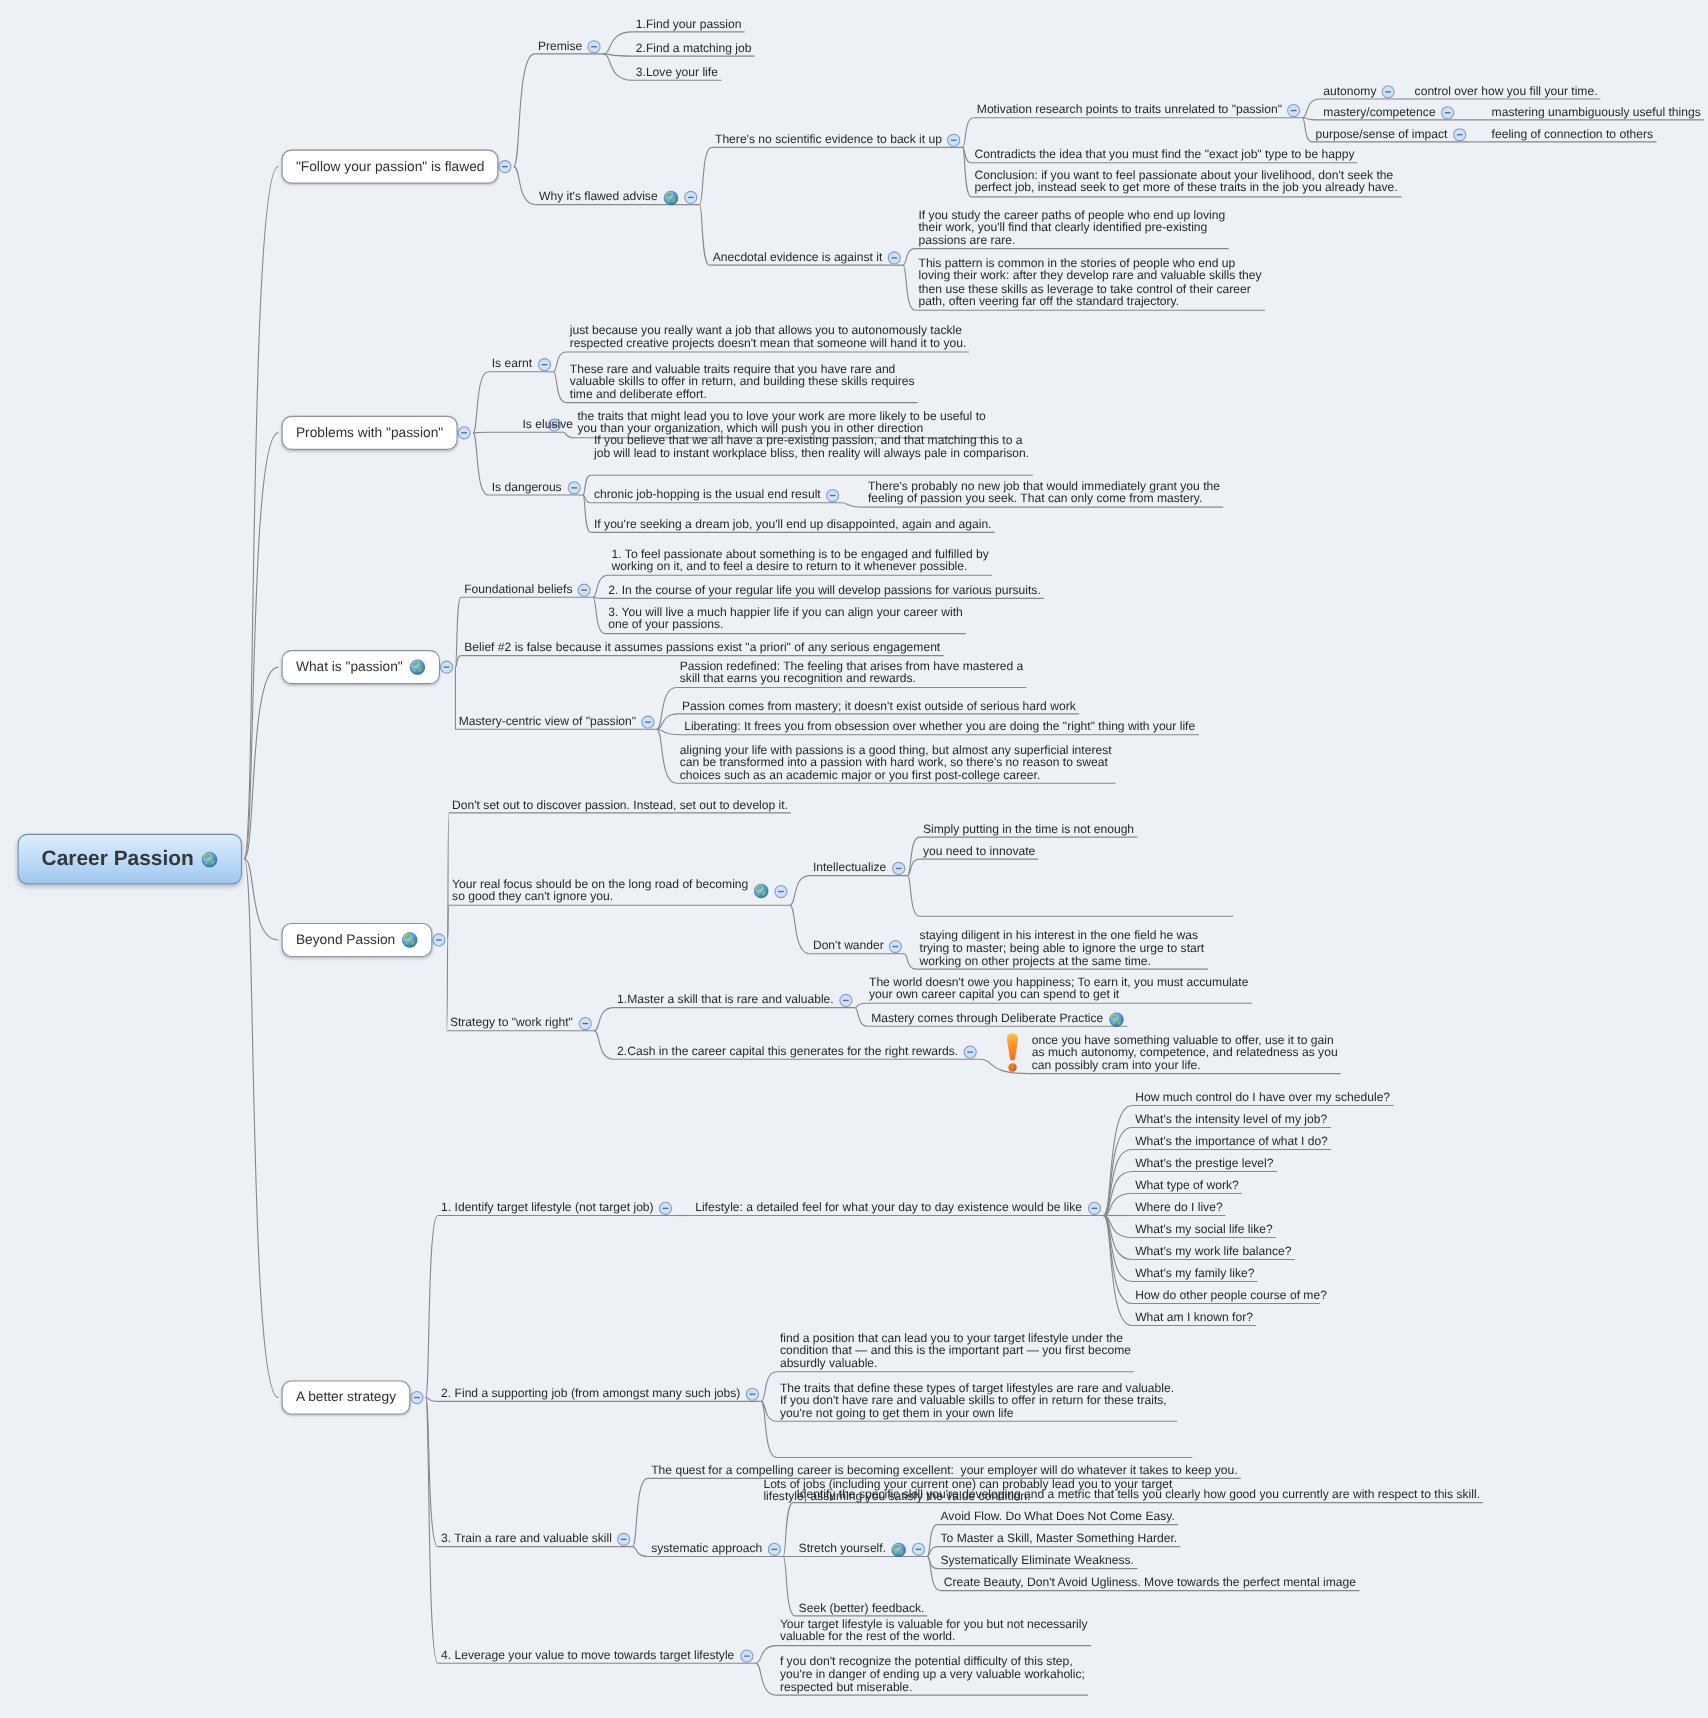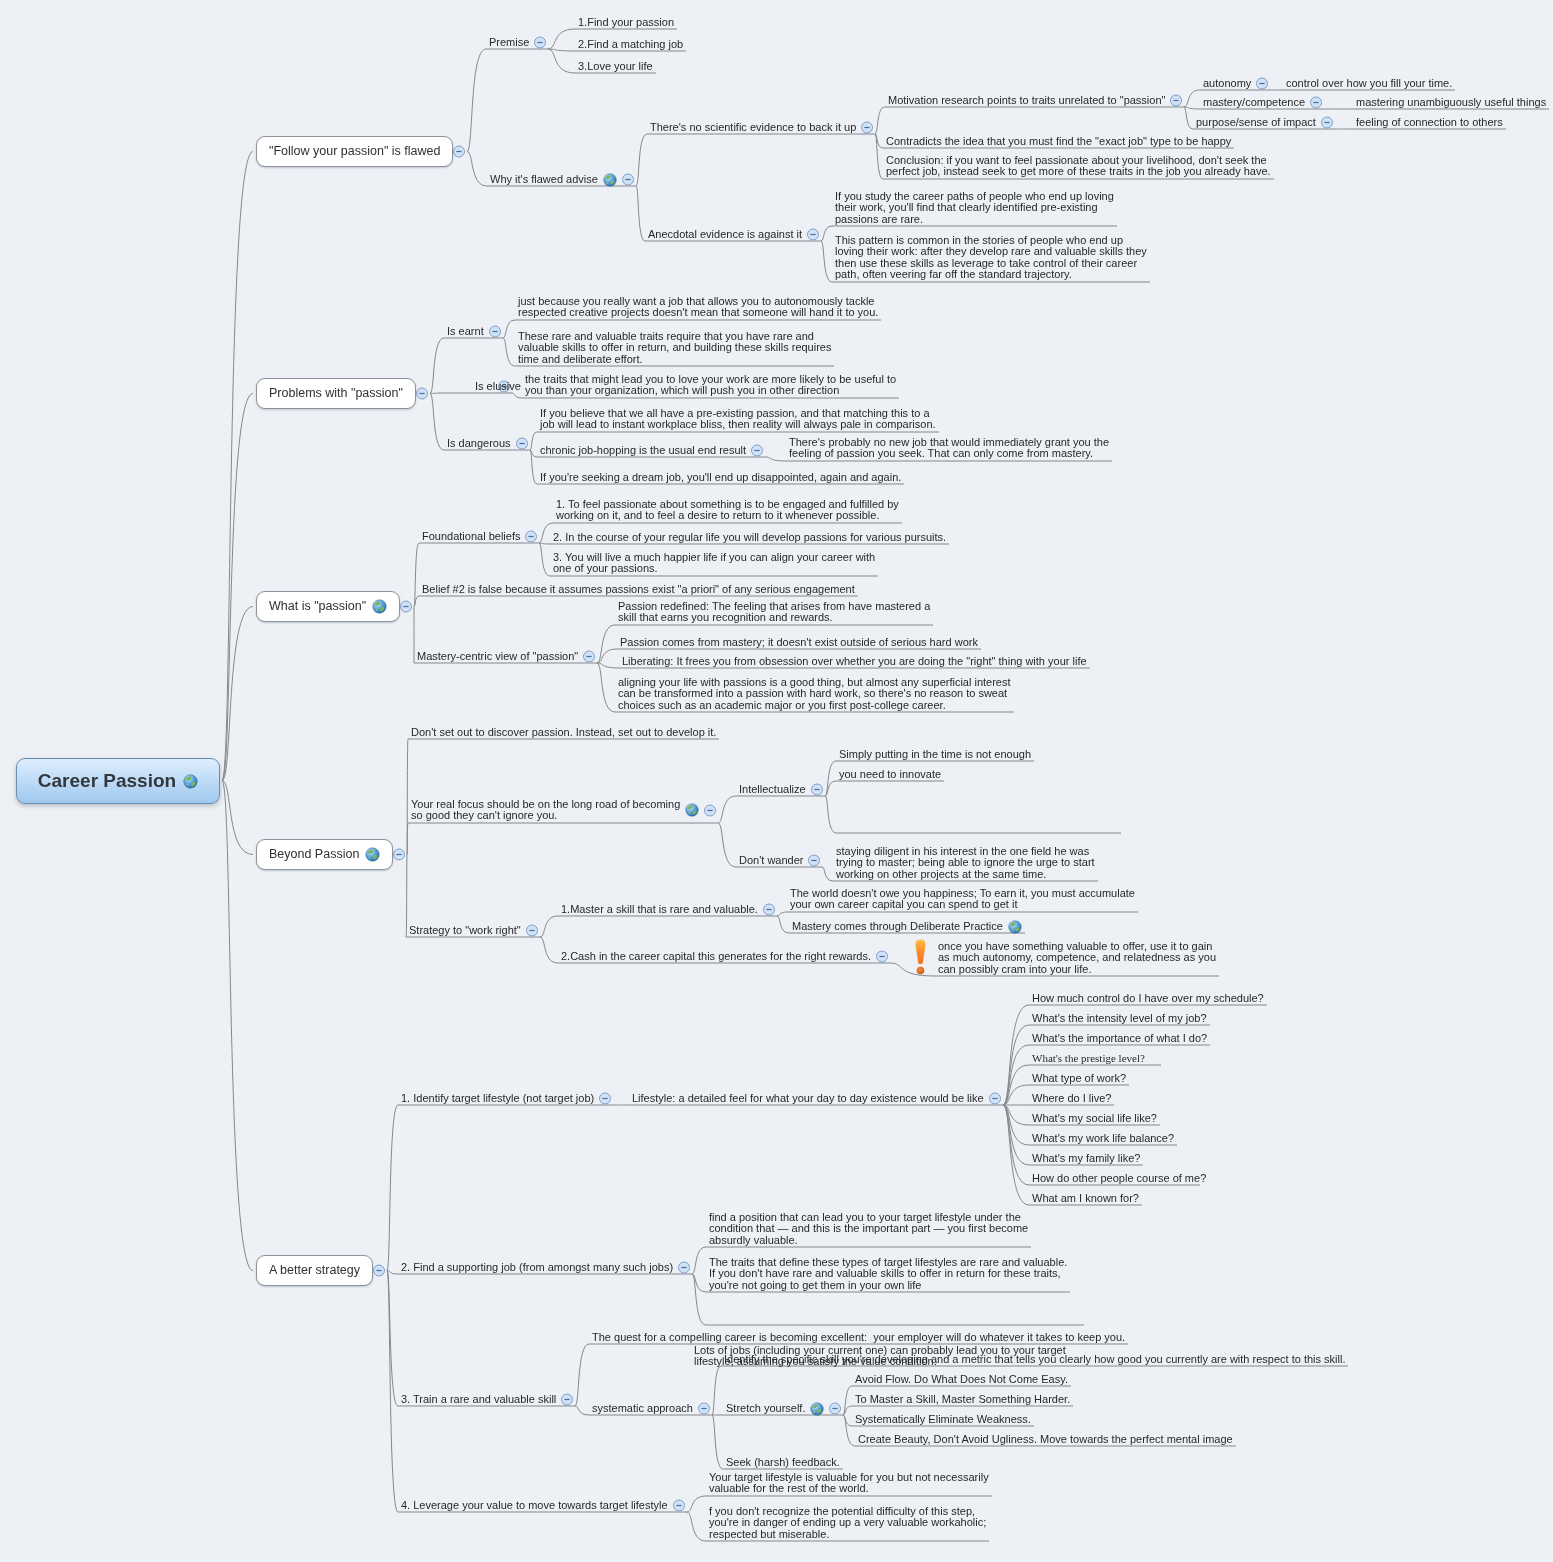--- a/index.html
+++ b/index.html
@@ -391,21 +391,21 @@
     <div class="node label" style="left: 447px; top: 326px;"><span class="txt">Is earnt</span></div>
     <div class="node label" style="left: 518px; top: 296px;"><span class="txt">just because you really want a job that allows you to autonomously tackle
 respected creative projects doesn't mean that someone will hand it to you.</span></div>
     <div class="node label" style="left: 518px; top: 331px;"><span class="txt">These rare and valuable traits require that you have rare and
 valuable skills to offer in return, and building these skills requires
 time and deliberate effort.</span></div>
     <div class="node label" style="left: 447px; top: 381px; margin-left: 28px;"><span class="txt">Is elusive</span></div>
     <div class="node label" style="left: 525px; top: 374px;"><span class="txt">the traits that might lead you to love your work are more likely to be useful to
 you than your organization, which will push you in other direction</span></div>
     <div class="node label" style="left: 447px; top: 438px;"><span class="txt">Is dangerous</span></div>
-    <div class="node label" style="left: 540px; top: 408px;"><span class="txt">If you believe that we all have a pre-existing passion, and that matching this to a
+    <div class="node label" style="left: 540px; top: 396px;"><span class="txt">If you believe that we all have a pre-existing passion, and that matching this to a
 job will lead to instant workplace bliss, then reality will always pale in comparison.</span></div>
     <div class="node label" style="left: 540px; top: 445px;"><span class="txt">chronic job-hopping is the usual end result</span></div>
     <div class="node label" style="left: 789px; top: 437px;"><span class="txt">There's probably no new job that would immediately grant you the
 feeling of passion you seek. That can only come from mastery.</span></div>
     <div class="node label" style="left: 540px; top: 472px;"><span class="txt">If you're seeking a dream job, you'll end up disappointed, again and again.</span></div>
     <div class="node topic" style="left: 256px; top: 591px;"><span class="txt">What is "passion"</span><span class="icon-inline"><svg viewBox="0 0 16 16" width="100%" height="100%">
           <circle cx="8" cy="8" r="7.2" fill="url(#gradGlobe)" stroke="#2f6496" stroke-width="0.5"></circle>
           <path d="M2.8,6.2 Q3.6,3 6.8,2.6 Q9.6,2.4 8.9,4.4 Q8.2,6.2 6.2,6.9 Q3.6,7.6 2.8,6.2 Z" fill="#79b55e"></path>
           <path d="M9.0,9.0 Q11.4,7.6 12.9,9.0 Q13.6,11.2 11.3,12.6 Q9.0,13.6 8.6,11.6 Q8.4,10.0 9.0,9.0 Z" fill="#79b55e"></path>
           <path d="M4.0,10.5 Q5.6,10.0 6.0,11.3 Q6.2,12.7 4.9,12.6 Q3.6,12.3 4.0,10.5 Z" fill="#8cc46d"></path>
@@ -462,21 +462,21 @@
 can possibly cram into your life.</span><span class="icon-left"><svg viewBox="0 0 19 38" width="100%" height="100%">
           <path d="M9.5,1.5 C14,1.5 15,4.2 14.2,9 L11.8,24.5 C11.5,26.6 7.5,26.6 7.2,24.5 L4.8,9 C4,4.2 5,1.5 9.5,1.5 Z" fill="url(#gradExcl)"></path>
           <circle cx="9.5" cy="32.5" r="3.8" fill="url(#gradExclDot)"></circle>
         </svg></span></div>
     <div class="node topic" style="left: 256px; top: 1255px;"><span class="txt">A better strategy</span></div>
     <div class="node label" style="left: 401px; top: 1093px;"><span class="txt">1. Identify target lifestyle (not target job)</span></div>
     <div class="node label" style="left: 632px; top: 1093px;"><span class="txt">Lifestyle: a detailed feel for what your day to day existence would be like</span></div>
     <div class="node label" style="left: 1032px; top: 993px;"><span class="txt">How much control do I have over my schedule?</span></div>
     <div class="node label" style="left: 1032px; top: 1013px;"><span class="txt">What's the intensity level of my job?</span></div>
     <div class="node label" style="left: 1032px; top: 1033px;"><span class="txt">What's the importance of what I do?</span></div>
-    <div class="node label" style="left: 1032px; top: 1053px; font-family: Liberation Serif, serif;"><span class="txt">What's the prestige level?</span></div>
+    <div class="node label" style="left: 1032px; top: 1053px;"><span class="txt">What's the prestige level?</span></div>
     <div class="node label" style="left: 1032px; top: 1073px;"><span class="txt">What type of work?</span></div>
     <div class="node label" style="left: 1032px; top: 1093px;"><span class="txt">Where do I live?</span></div>
     <div class="node label" style="left: 1032px; top: 1113px;"><span class="txt">What's my social life like?</span></div>
     <div class="node label" style="left: 1032px; top: 1133px;"><span class="txt">What's my work life balance?</span></div>
     <div class="node label" style="left: 1032px; top: 1153px;"><span class="txt">What's my family like?</span></div>
     <div class="node label" style="left: 1032px; top: 1173px;"><span class="txt">How do other people course of me?</span></div>
     <div class="node label" style="left: 1032px; top: 1193px;"><span class="txt">What am I known for?</span></div>
     <div class="node label" style="left: 401px; top: 1262px;"><span class="txt">2. Find a supporting job (from amongst many such jobs)</span></div>
     <div class="node label" style="left: 709px; top: 1212px;"><span class="txt">find a position that can lead you to your target lifestyle under the
 condition that — and this is the important part — you first become
@@ -493,20 +493,20 @@
     <div class="node label" style="left: 726px; top: 1403px;"><span class="txt">Stretch yourself.</span><span class="icon-abs"><svg viewBox="0 0 16 16" width="100%" height="100%">
           <circle cx="8" cy="8" r="7.2" fill="url(#gradGlobe)" stroke="#2f6496" stroke-width="0.5"></circle>
           <path d="M2.8,6.2 Q3.6,3 6.8,2.6 Q9.6,2.4 8.9,4.4 Q8.2,6.2 6.2,6.9 Q3.6,7.6 2.8,6.2 Z" fill="#79b55e"></path>
           <path d="M9.0,9.0 Q11.4,7.6 12.9,9.0 Q13.6,11.2 11.3,12.6 Q9.0,13.6 8.6,11.6 Q8.4,10.0 9.0,9.0 Z" fill="#79b55e"></path>
           <path d="M4.0,10.5 Q5.6,10.0 6.0,11.3 Q6.2,12.7 4.9,12.6 Q3.6,12.3 4.0,10.5 Z" fill="#8cc46d"></path>
         </svg></span></div>
     <div class="node label" style="left: 855px; top: 1374px;"><span class="txt">Avoid Flow. Do What Does Not Come Easy.</span></div>
     <div class="node label" style="left: 855px; top: 1394px;"><span class="txt">To Master a Skill, Master Something Harder.</span></div>
     <div class="node label" style="left: 855px; top: 1414px;"><span class="txt">Systematically Eliminate Weakness.</span></div>
     <div class="node label" style="left: 858px; top: 1434px;"><span class="txt">Create Beauty, Don't Avoid Ugliness. Move towards the perfect mental image</span></div>
-    <div class="node label" style="left: 726px; top: 1457px;"><span class="txt">Seek (harsh) feedback.</span></div>
+    <div class="node label" style="left: 726px; top: 1457px;"><span class="txt">Seek (better) feedback.</span></div>
     <div class="node label" style="left: 401px; top: 1500px;"><span class="txt">4. Leverage your value to move towards target lifestyle</span></div>
     <div class="node label" style="left: 709px; top: 1472px;"><span class="txt">Your target lifestyle is valuable for you but not necessarily
 valuable for the rest of the world.</span></div>
     <div class="node label" style="left: 709px; top: 1506px;"><span class="txt">f you don't recognize the potential difficulty of this step,
 you're in danger of ending up a very valuable workaholic;
 respected but miserable.</span></div>
   </div>
 
 </body></html>

